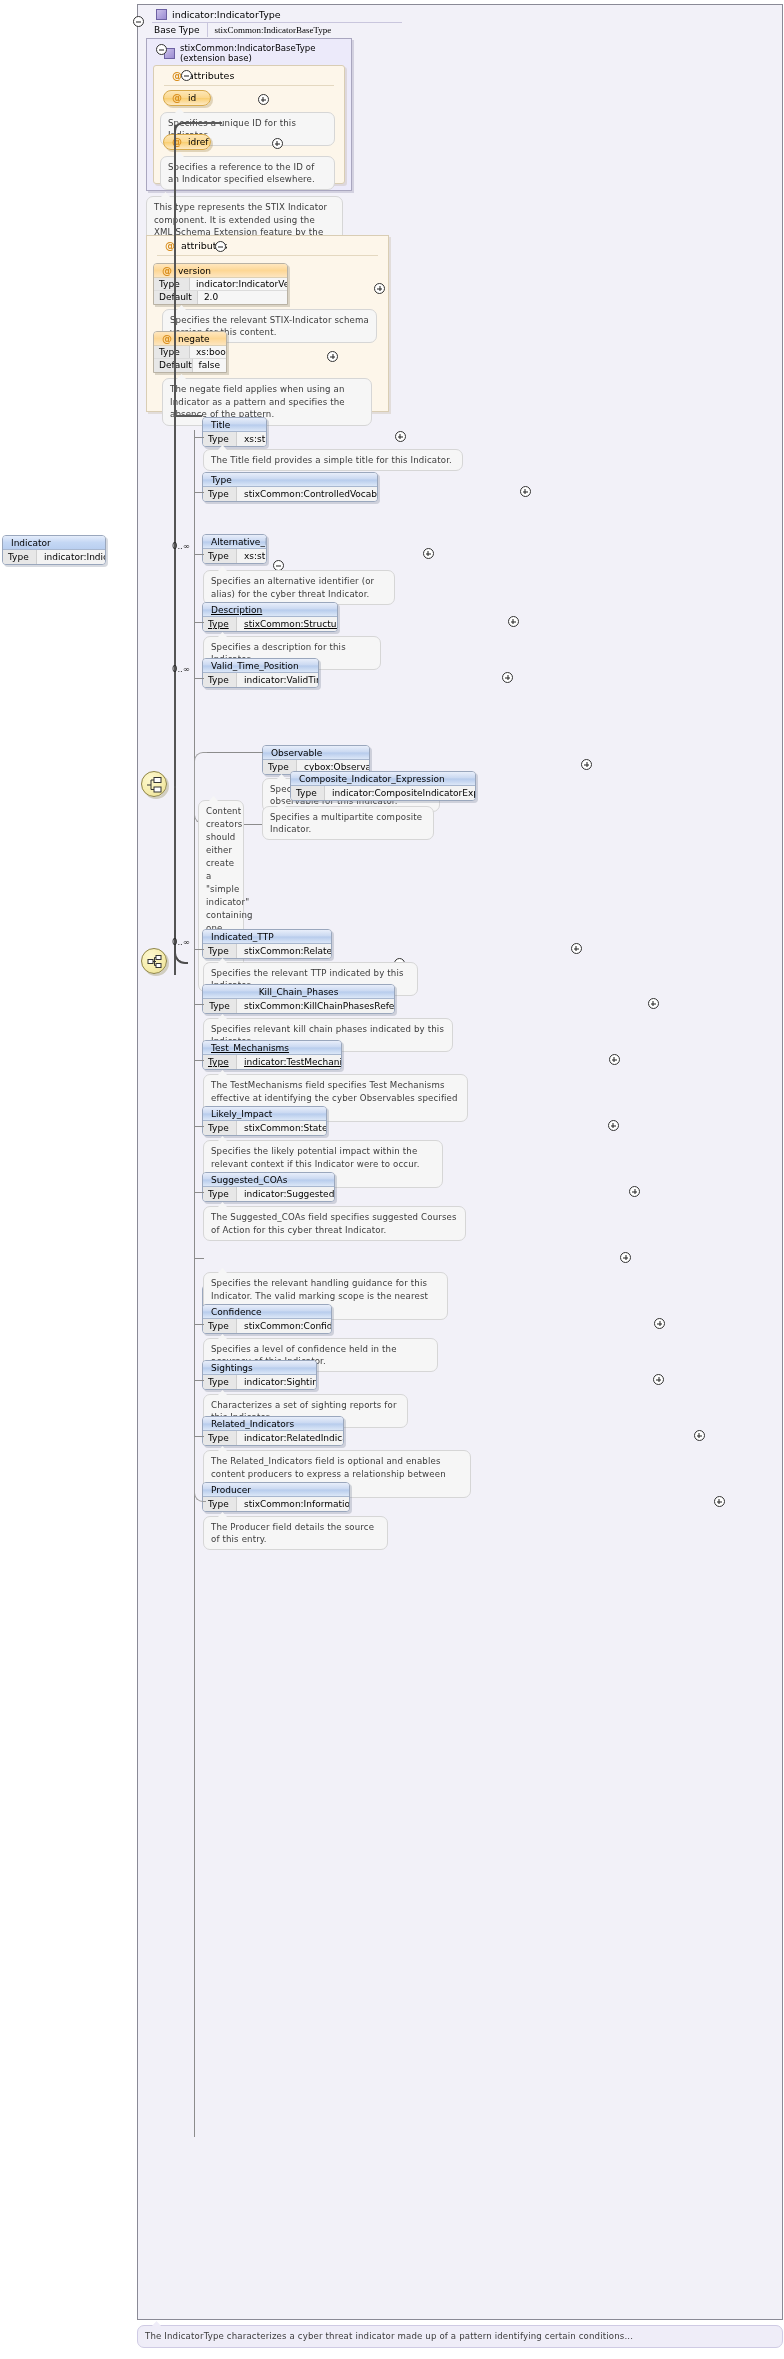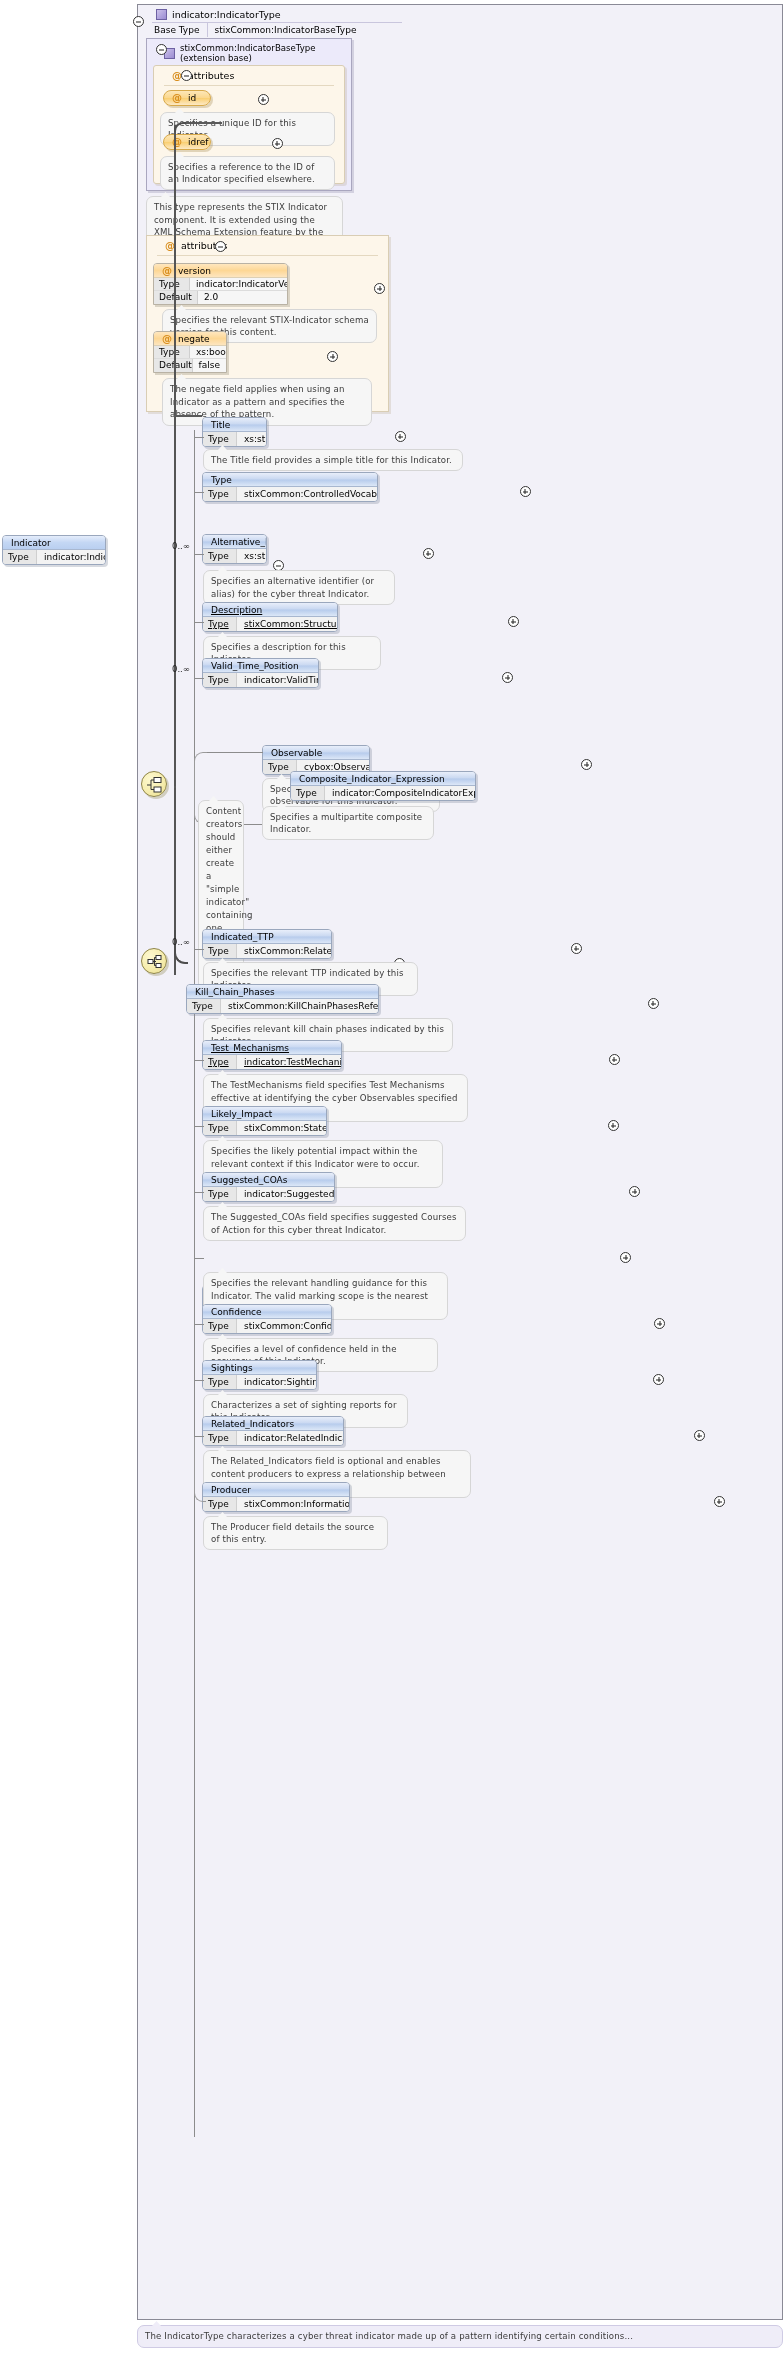--- a/index.html
+++ b/index.html
@@ -35,21 +35,21 @@
     border: 1px solid #6d61a2;
     display:inline-block;
     flex: 0 0 auto;
   }
   .type-basebar {
     display:flex; font-size:9px;
     border-top: 1px solid #c9c6dd;
     margin: 0 6px;
   }
   .type-basebar .lbl { padding: 2px 8px 2px 2px; border-right:1px solid #c9c6dd; }
-  .type-basebar .val { padding: 2px 6px; }
+  .type-basebar .val { padding: 2px 6px; font-family: Liberation Serif, serif; }
 
   
   .ext-box {
     position:absolute;
     border:1px solid #a9a6bf;
     background:#eceafa;
     box-shadow: 2px 2px 0 rgba(120,115,150,.25);
   }
   .ext-hdr { display:flex; align-items:center; gap:5px; padding:4px 6px 3px 6px; font-size:9.5px; }
   .ext-rule { height:1px; background:#cbc8e0; margin:0 8px; }
@@ -497,21 +497,21 @@
     </div>
   </div>
   <div class="circ plus abs" style="left:335px; top:943px;"></div>
   <div class="ln h" style="left:194px; top:949px; width:10px;"></div>
   <div class="doc" style="left:203px; top:962px; width:215px;">
     <span class="notch"></span>
     <span>Specifies the relevant TTP indicated by this Indicator.</span>
   </div>
 
   
-  <div class="elem" style="left:186px; top:984px; width:193px;">
+  <div class="elem" style="left:202px; top:984px; width:193px;text-align:center;">
     <div class="e-hdr">Kill_Chain_Phases</div>
     <div class="e-row">
       <span class="e-k">Type</span>
       <span class="e-v">stixCommon:KillChainPhasesReferenceType</span>
     </div>
   </div>
   <div class="circ plus abs" style="left:398px; top:998px;"></div>
   <div class="ln h" style="left:194px; top:1004px; width:10px;"></div>
   <div class="doc" style="left:203px; top:1018px; width:250px;">
     <span class="notch"></span>

